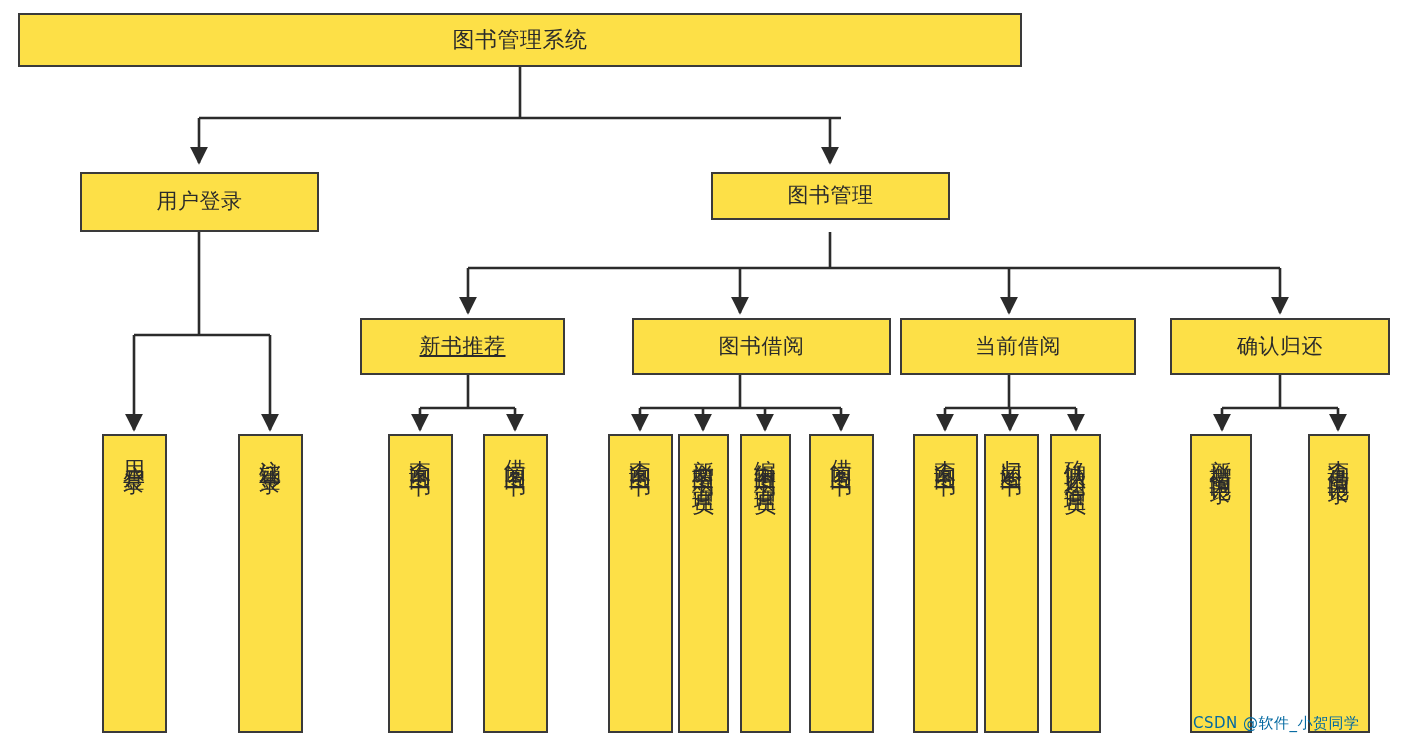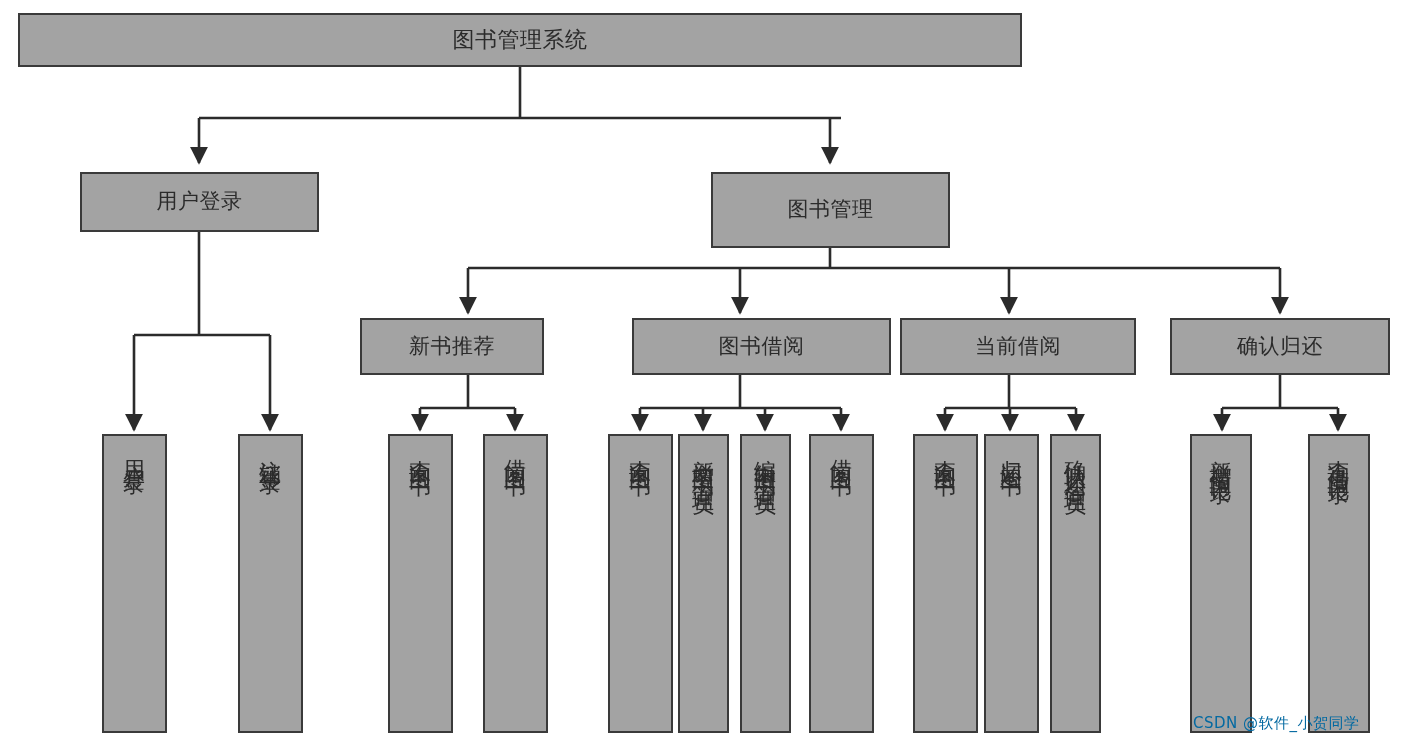--- a/index.html
+++ b/index.html
@@ -21,21 +21,21 @@
     left: 0;
     top: 0;
     width: 1405px;
     height: 747px;
     pointer-events: none;
   }
   .node {
     position: absolute;
     box-sizing: border-box;
     border: 2px solid #3a3a3a;
-    background: #a3a3a3;
+    background: #fde047;
     display: flex;
     align-items: center;
     justify-content: center;
     color: #2b2b2b;
   }
   .node .lbl {
     display: block;
     text-align: center;
     line-height: 1.22;
     white-space: nowrap;
@@ -124,25 +124,25 @@
     </g>
   </svg>
 
   <div class="node root horiz" style="left:18px; top:13px; width:1004px; height:54px;">
     <span class="lbl">图书管理系统</span>
   </div>
 
   <div class="node horiz" style="left:80px; top:172px; width:239px; height:60px;">
     <span class="lbl">用户登录</span>
   </div>
-  <div class="node horiz" style="left:711px; top:172px; width:239px; height:76px;">
+  <div class="node horiz" style="left:711px; top:172px; width:239px; height:48px;">
     <span class="lbl">图书管理</span>
   </div>
 
-  <div class="node horiz" style="left:360px; top:318px; width:184px; height:57px;">
+  <div class="node horiz" style="left:360px; top:318px; width:205px; height:57px;text-decoration:underline;">
     <span class="lbl">新书推荐</span>
   </div>
   <div class="node horiz" style="left:632px; top:318px; width:259px; height:57px;">
     <span class="lbl">图书借阅</span>
   </div>
   <div class="node horiz" style="left:900px; top:318px; width:236px; height:57px;">
     <span class="lbl">当前借阅</span>
   </div>
   <div class="node horiz" style="left:1170px; top:318px; width:220px; height:57px;">
     <span class="lbl">确认归还</span>

